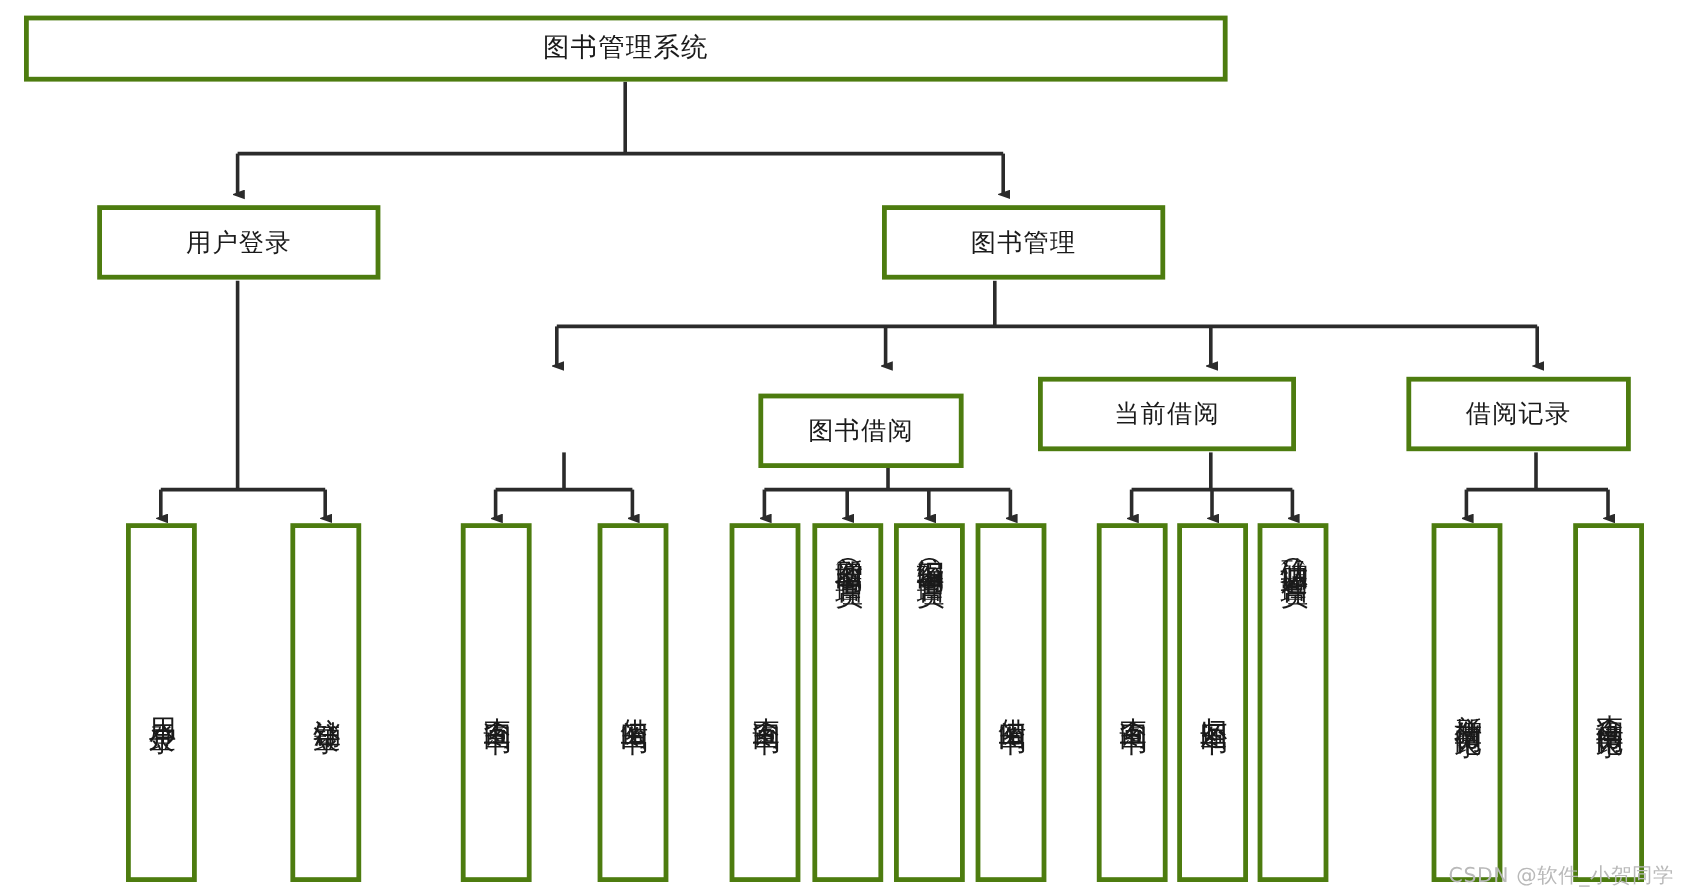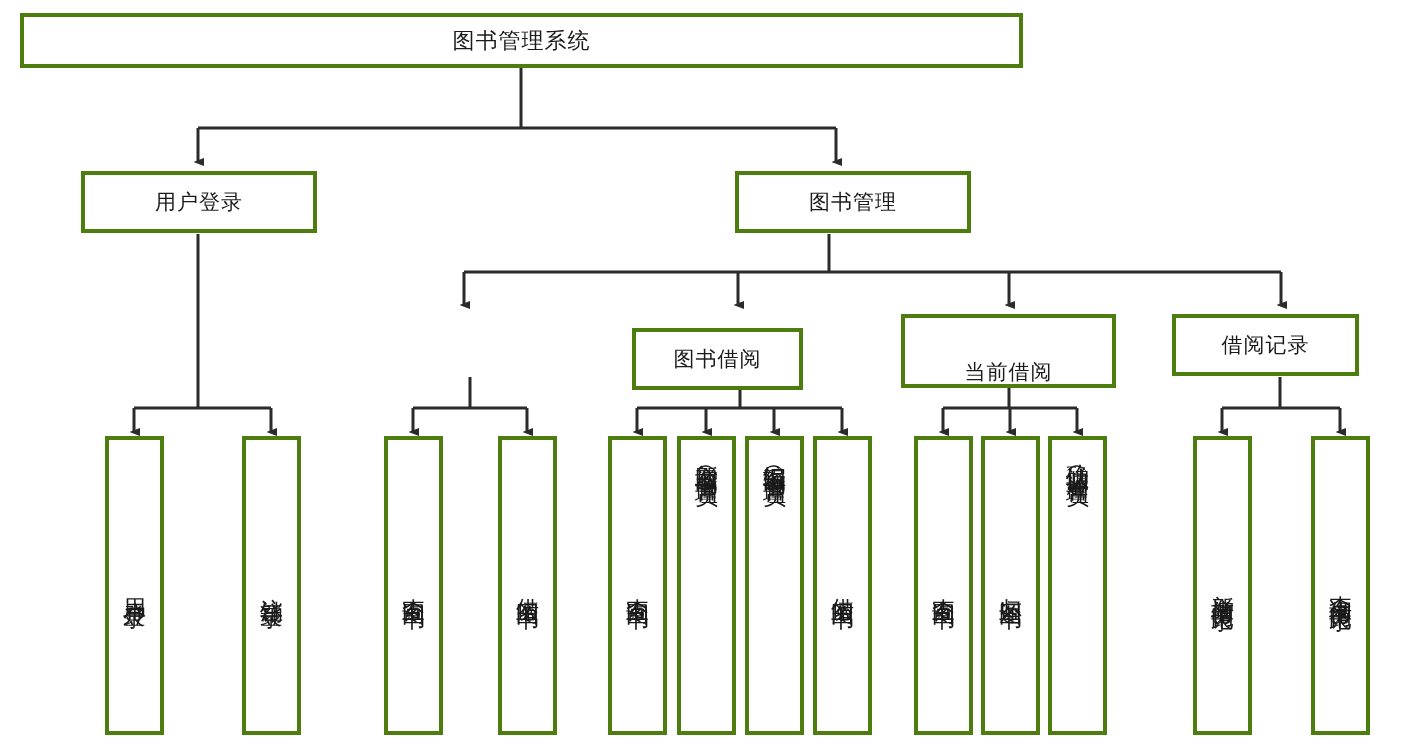--- a/index.html
+++ b/index.html
@@ -141,21 +141,21 @@
   <div class="node horiz" style="left:81px; top:171px; width:236px; height:62px;">
     <span class="node-label">用户登录</span>
   </div>
   <div class="node horiz" style="left:711px; top:171px; width:236px; height:62px;margin-left:24px;">
     <span class="node-label">图书管理</span>
   </div>
 
   <div class="node horiz" style="left:632px; top:328px; width:171px; height:62px;">
     <span class="node-label">图书借阅</span>
   </div>
-  <div class="node horiz" style="left:901px; top:314px; width:215px; height:74px;align-items:flex-end;">
+  <div class="node horiz" style="left:865px; top:314px; width:215px; height:62px;">
     <span class="node-label">当前借阅</span>
   </div>
   <div class="node horiz" style="left:1172px; top:314px; width:187px; height:62px;">
     <span class="node-label">借阅记录</span>
   </div>
 
   <div class="node vert centered" style="left:105px; top:436px; width:59px; height:299px;">
     <span class="node-label">用户登录</span>
   </div>
   <div class="node vert centered" style="left:242px; top:436px; width:59px; height:299px;">
@@ -192,14 +192,15 @@
     <span class="node-label">确认归还（管理员）</span>
   </div>
 
   <div class="node vert centered" style="left:1193px; top:436px; width:59px; height:299px;">
     <span class="node-label">新增借阅记录</span>
   </div>
   <div class="node vert centered" style="left:1311px; top:436px; width:59px; height:299px;">
     <span class="node-label">查询借阅记录</span>
   </div>
 
+  <div id="watermark">CSDN @软件_小贺同学</div>
 
 </div>
 
 </body></html>

